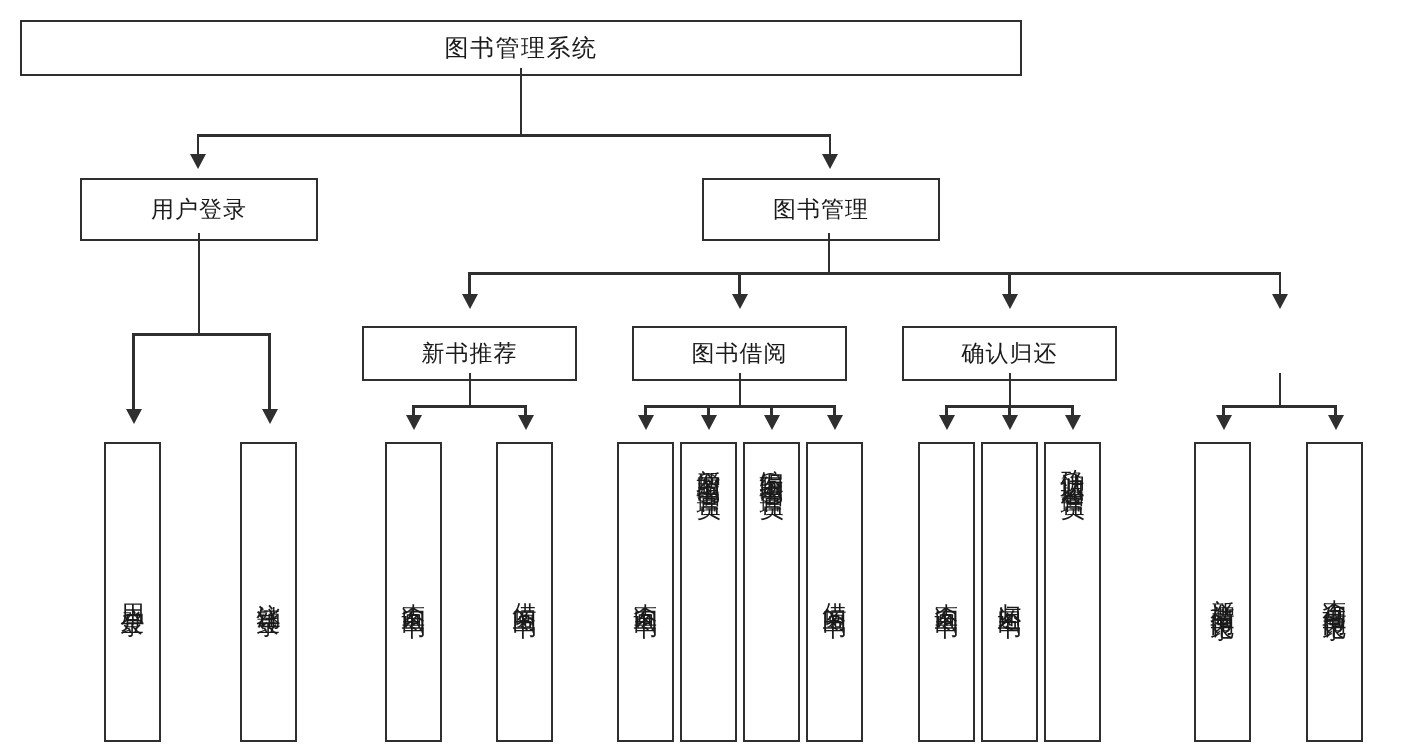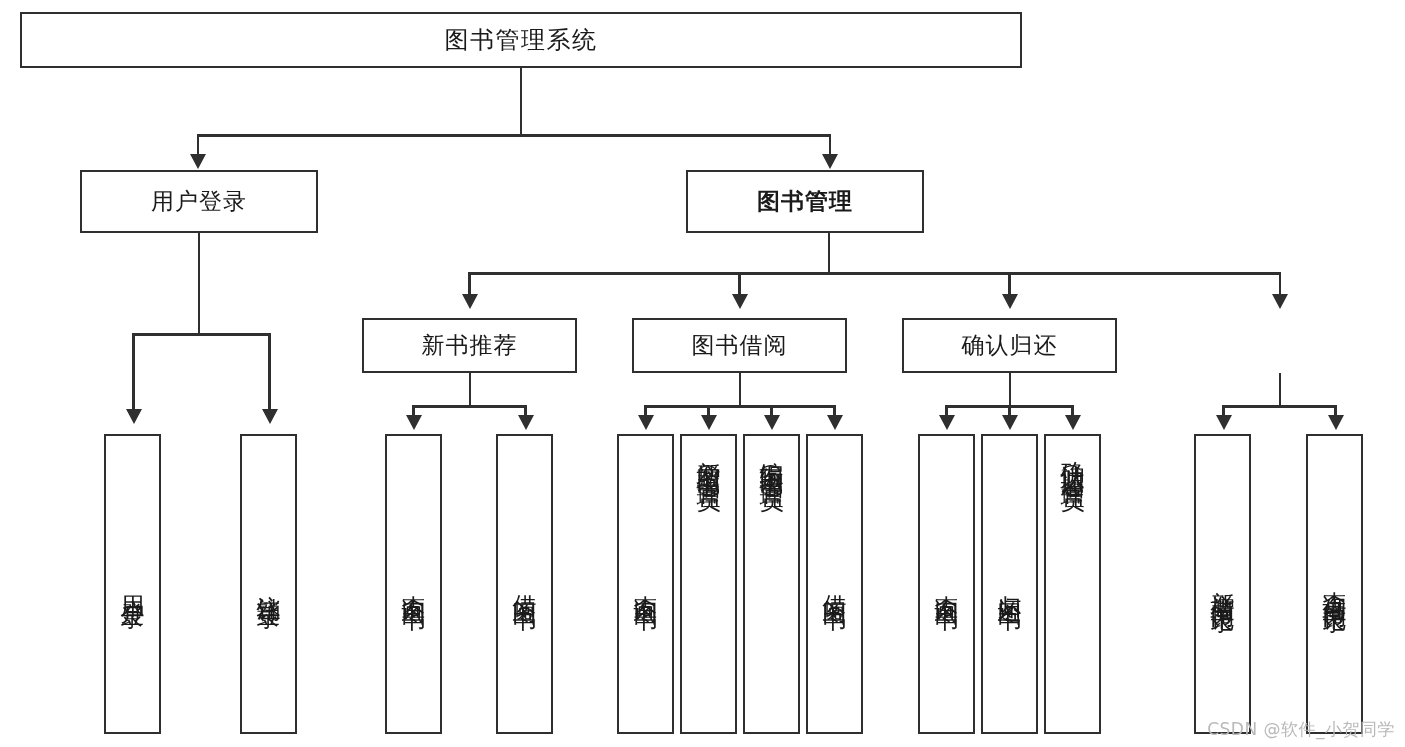--- a/index.html
+++ b/index.html
@@ -21,20 +21,21 @@
   
   .node {
     position: absolute;
     box-sizing: border-box;
     background: #ffffff;
     border: 2.5px solid #2f2f2f;
     display: flex;
     align-items: center;
     justify-content: center;
     color: #1a1a1a;
+    margin-top: 8px;
   }
   .node .label {
     display: block;
     text-align: center;
     line-height: 1.12;
     white-space: nowrap;
   }
   
   .node.horiz .label {
     font-size: 23px;
@@ -106,21 +107,21 @@
   <div class="edge-v" style="left:196.5px; top:134px; height:22px;"></div>
   <div class="arrow" style="left:190px; top:154px;"></div>
 
   <div class="edge-v" style="left:828.5px; top:134px; height:22px;"></div>
   <div class="arrow" style="left:822px; top:154px;"></div>
 
   <div class="node horiz" style="left:80px; top:170px; width:238px; height:63px;">
     <span class="label">用户登录</span>
   </div>
 
-  <div class="node horiz" style="left:686px; top:170px; width:238px; height:63px;font-weight:bold;">
+  <div class="node horiz" style="left:702px; top:170px; width:238px; height:63px;">
     <span class="label">图书管理</span>
   </div>
 
   <div class="edge-v" style="left:197.5px; top:233px; height:102px;"></div>
   <div class="edge-h" style="left:133px; top:333px; width:137px;"></div>
   <div class="edge-v" style="left:132px; top:333px; height:78px;"></div>
   <div class="arrow" style="left:125.5px; top:409px;"></div>
   <div class="edge-v" style="left:268px; top:333px; height:78px;"></div>
   <div class="arrow" style="left:261.5px; top:409px;"></div>
 
@@ -220,15 +221,14 @@
   <div class="edge-v" style="left:1334px; top:405px; height:12px;"></div>
   <div class="arrow" style="left:1327.5px; top:415px;"></div>
 
   <div class="node vert mid" style="left:1194px; top:434px; width:57px; height:300px;">
     <span class="label">新增借阅记录</span>
   </div>
   <div class="node vert mid" style="left:1306px; top:434px; width:57px; height:300px;">
     <span class="label">查询借阅记录</span>
   </div>
 
-  <div id="watermark">CSDN @软件_小贺同学</div>
 
 </div>
 
 </body></html>

